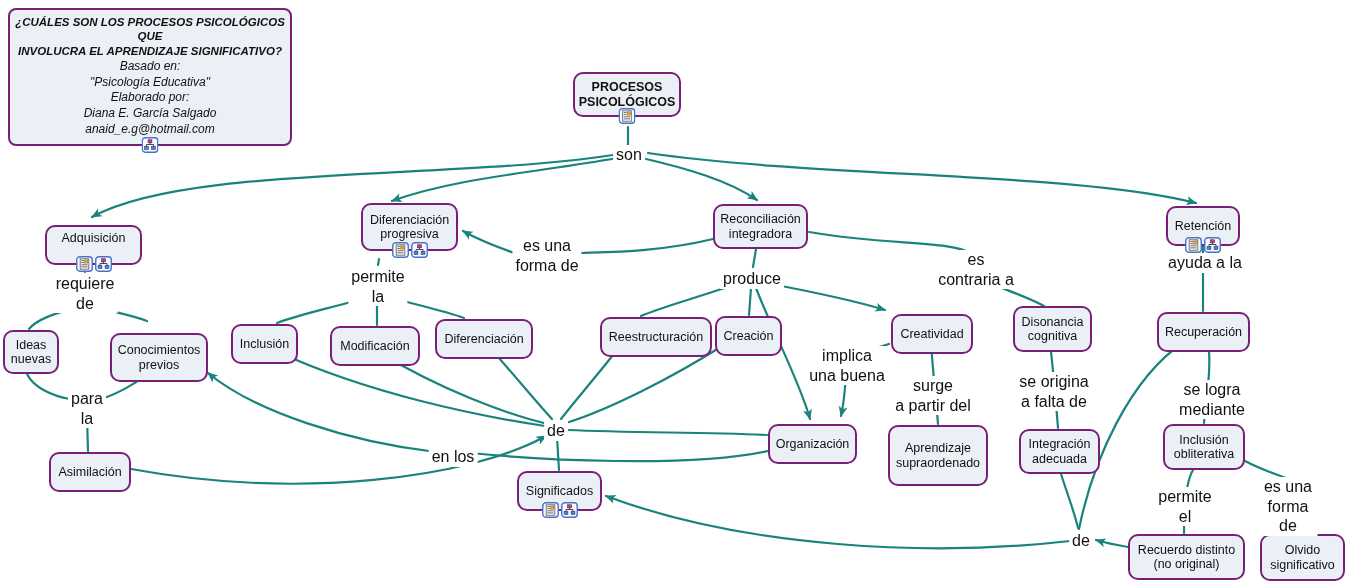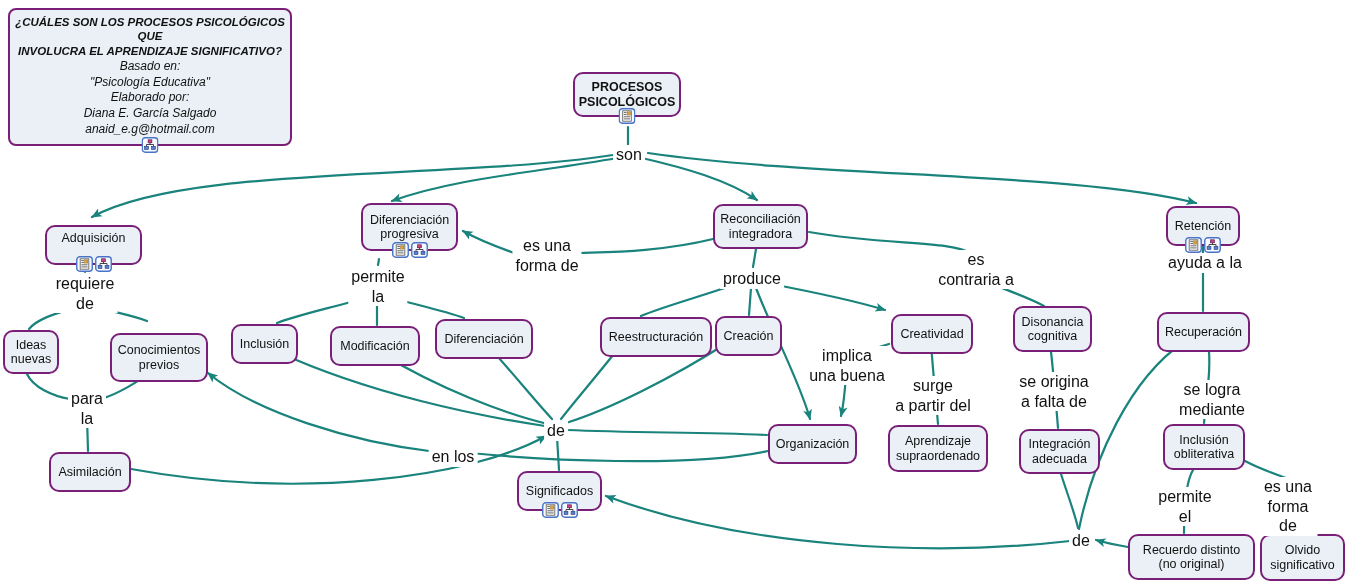--- a/index.html
+++ b/index.html
@@ -192,21 +192,21 @@
     <line x1="8.5" y1="5.5" x2="8.5" y2="7.5" stroke="#333" stroke-width="0.9"></line>
     <line x1="5" y1="7.5" x2="12" y2="7.5" stroke="#333" stroke-width="0.9"></line>
     <line x1="5" y1="7.5" x2="5" y2="9.5" stroke="#333" stroke-width="0.9"></line>
     <line x1="12" y1="7.5" x2="12" y2="9.5" stroke="#333" stroke-width="0.9"></line>
     <rect x="6.6" y="2.8" width="3.8" height="3" fill="#c2447e" stroke="#5c1040" stroke-width="0.6"></rect>
     <rect x="3.1" y="9.4" width="3.8" height="3" fill="#5b7fd0" stroke="#203a7a" stroke-width="0.6"></rect>
     <rect x="10.1" y="9.4" width="3.8" height="3" fill="#5b7fd0" stroke="#203a7a" stroke-width="0.6"></rect>
   </svg></span></div></div>
     <div class="node" style="left: 1157px; top: 312px; width: 93px; height: 30px;"><span>Recuperación</span></div>
     <div class="node" style="left: 768px; top: 424px; width: 89px; height: 29px;"><span>Organización</span></div>
-    <div class="node" style="left: 888px; top: 425px; width: 100px; height: 47px;"><span>Aprendizaje
+    <div class="node" style="left: 888px; top: 425px; width: 100px; height: 61px;"><span>Aprendizaje
 supraordenado</span></div>
     <div class="node" style="left: 1019px; top: 429px; width: 81px; height: 45px;"><span>Integración
 adecuada</span></div>
     <div class="node" style="left: 517px; top: 471px; width: 85px; height: 33px;"><span>Significados</span><div class="icons"><span class="icon"><svg width="17" height="16" viewBox="0 0 17 16" xmlns="http://www.w3.org/2000/svg">
     <rect x="0.75" y="0.75" width="15.5" height="14.5" rx="3" fill="#f6faff" stroke="#4a73c8" stroke-width="1.4"></rect>
     <rect x="4.2" y="2.8" width="8.6" height="10.4" fill="#fff" stroke="#666" stroke-width="0.9"></rect>
     <rect x="8.6" y="3.9" width="3.2" height="3.2" fill="#e3a23c" stroke="#8a6a20" stroke-width="0.5"></rect>
     <line x1="5.3" y1="4.6" x2="8" y2="4.6" stroke="#555" stroke-width="0.9"></line>
     <line x1="5.3" y1="6.6" x2="8" y2="6.6" stroke="#555" stroke-width="0.9"></line>
     <line x1="5.3" y1="8.8" x2="11.6" y2="8.8" stroke="#555" stroke-width="0.9"></line>
@@ -216,21 +216,21 @@
     <line x1="8.5" y1="5.5" x2="8.5" y2="7.5" stroke="#333" stroke-width="0.9"></line>
     <line x1="5" y1="7.5" x2="12" y2="7.5" stroke="#333" stroke-width="0.9"></line>
     <line x1="5" y1="7.5" x2="5" y2="9.5" stroke="#333" stroke-width="0.9"></line>
     <line x1="12" y1="7.5" x2="12" y2="9.5" stroke="#333" stroke-width="0.9"></line>
     <rect x="6.6" y="2.8" width="3.8" height="3" fill="#c2447e" stroke="#5c1040" stroke-width="0.6"></rect>
     <rect x="3.1" y="9.4" width="3.8" height="3" fill="#5b7fd0" stroke="#203a7a" stroke-width="0.6"></rect>
     <rect x="10.1" y="9.4" width="3.8" height="3" fill="#5b7fd0" stroke="#203a7a" stroke-width="0.6"></rect>
   </svg></span></div></div>
     <div class="node" style="left: 1163px; top: 424px; width: 82px; height: 46px;"><span>Inclusión
 obliterativa</span></div>
-    <div class="node" style="left: 1128px; top: 534px; width: 127px; height: 46px;"><span>Recuerdo distinto
+    <div class="node" style="left: 1128px; top: 534px; width: 117px; height: 46px;"><span>Recuerdo distinto
 (no original)</span></div>
     <div class="node" style="left: 1260px; top: 534px; width: 85px; height: 47px;"><span>Olvido
 significativo</span></div>
     <div class="llabel" style="left: 629px; top: 145px;">son</div>
     <div class="llabel" style="left: 85px; top: 274px;">requiere
 de</div>
     <div class="llabel" style="left: 87px; top: 389px;">para
 la</div>
     <div class="llabel" style="left: 378px; top: 267px;">permite
 la</div>

